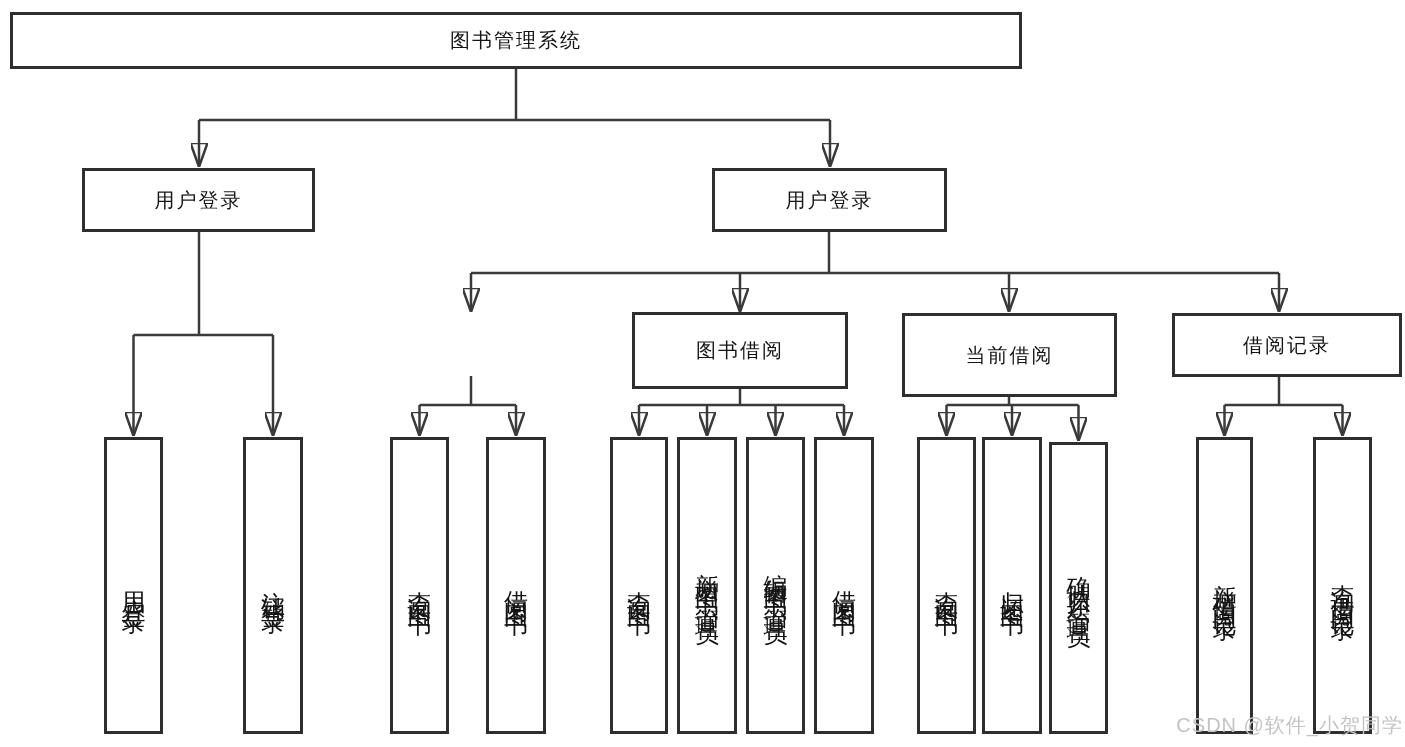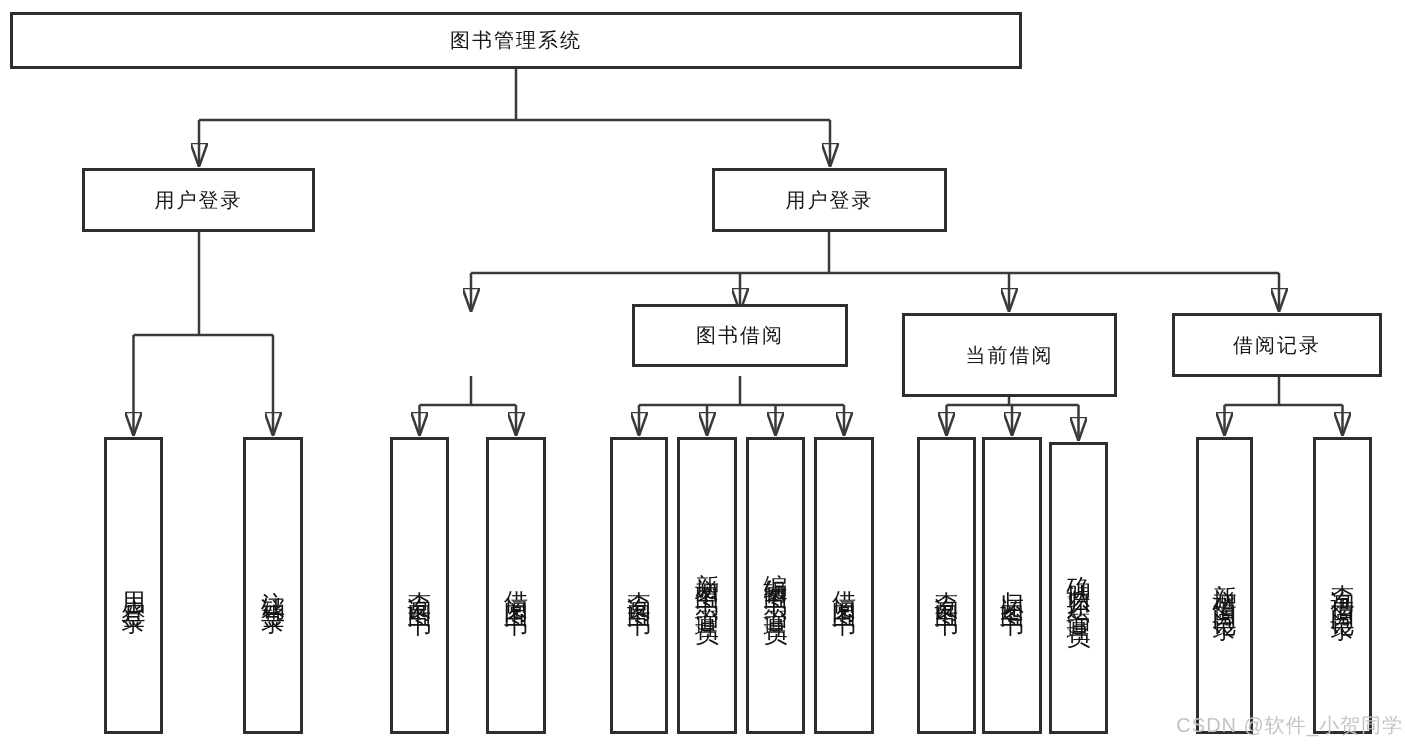--- a/index.html
+++ b/index.html
@@ -114,27 +114,27 @@
     <span class="hlabel">图书管理系统</span>
   </div>
 
   <div class="node" style="left:82px;top:168px;width:233px;height:64px">
     <span class="hlabel">用户登录</span>
   </div>
   <div class="node" style="left:712px;top:168px;width:235px;height:64px">
     <span class="hlabel">用户登录</span>
   </div>
 
-  <div class="node" style="left:632px;top:304px;width:216px;height:63px">
+  <div class="node" style="left:632px;top:312px;width:216px;height:77px">
     <span class="hlabel">图书借阅</span>
   </div>
   <div class="node" style="left:902px;top:313px;width:215px;height:84px">
     <span class="hlabel">当前借阅</span>
   </div>
-  <div class="node" style="left:1172px;top:313px;width:210px;height:64px">
+  <div class="node" style="left:1172px;top:313px;width:230px;height:64px">
     <span class="hlabel">借阅记录</span>
   </div>
 
   <div class="node leaf" style="left:104px;top:437px;width:59px;height:297px">
     <span class="vlabel">用户登录</span>
   </div>
   <div class="node leaf" style="left:243px;top:437px;width:60px;height:297px">
     <span class="vlabel">注销登录</span>
   </div>
 

